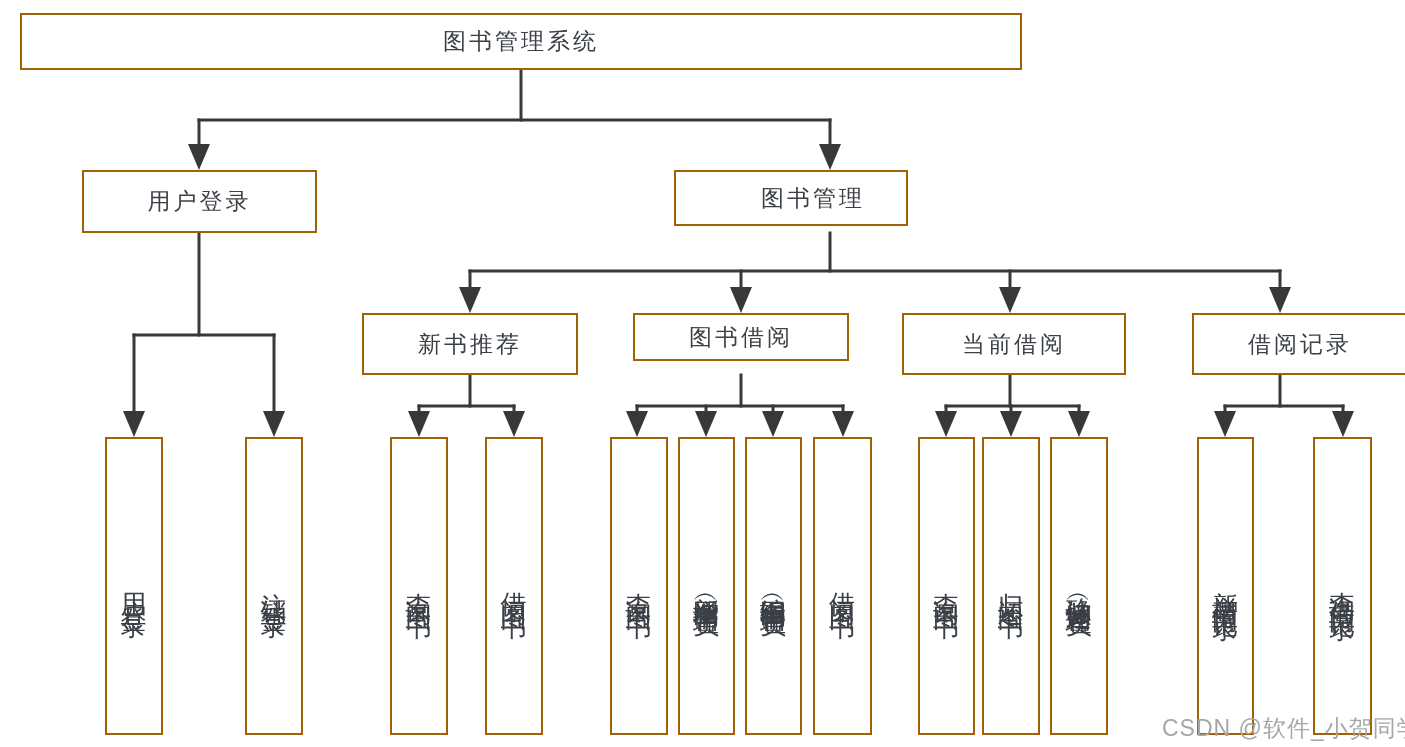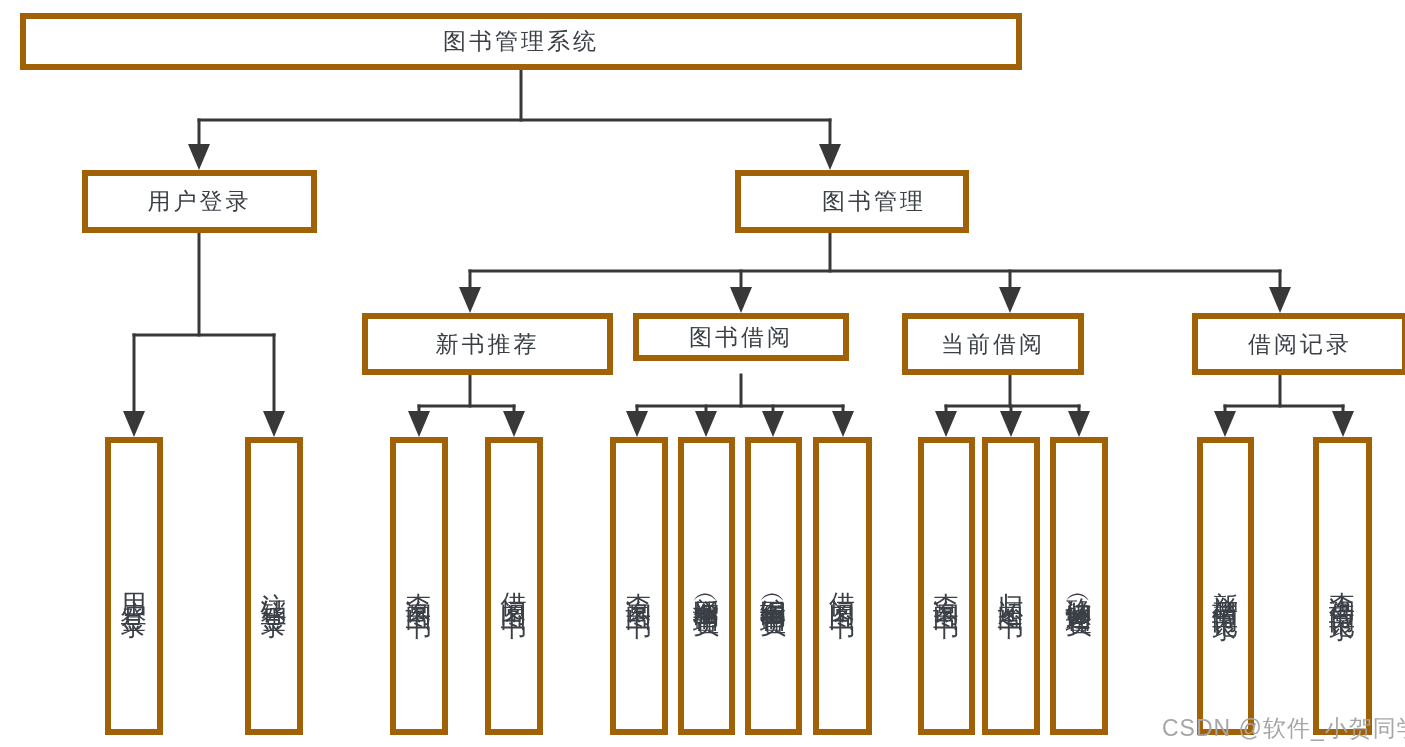--- a/index.html
+++ b/index.html
@@ -3,21 +3,21 @@
 <meta charset="utf-8">
 <style>
   html,body{margin:0;padding:0;background:#ffffff;}
   .stage{
     position:relative;width:1405px;height:747px;background:#ffffff;
     font-family:"Liberation Sans","DejaVu Sans",sans-serif;overflow:hidden;
   }
   svg.wires{position:absolute;left:0;top:0;z-index:1;}
   .box{
     position:absolute;box-sizing:border-box;background:#ffffff;
-    border:6px solid #a16207;display:flex;align-items:center;justify-content:center;
+    border:2px solid #a16207;display:flex;align-items:center;justify-content:center;
     color:#3b3f46;z-index:2;
   }
   .hbox .lbl{font-size:23px;letter-spacing:3px;white-space:nowrap;}
   .leaf .lbl{
     writing-mode:vertical-rl;text-orientation:mixed;
     font-size:26px;line-height:1;white-space:nowrap;
   }
   .ls7{letter-spacing:7px;}
   .ls5{letter-spacing:5px;}
   .ls2{letter-spacing:2px;}
@@ -86,31 +86,31 @@
     <path d="M1332 411 L1354 411 L1343 437 Z" stroke="none"></path>
   </svg>
 
   <div class="box hbox" style="left:20px;top:13px;width:1002px;height:57px;">
     <span class="lbl">图书管理系统</span>
   </div>
 
   <div class="box hbox" style="left:82px;top:170px;width:235px;height:63px;">
     <span class="lbl">用户登录</span>
   </div>
-  <div class="box hbox" style="left:735px;top:170px;width:234px;height:63px;padding-left:44px;">
+  <div class="box hbox" style="left:674px;top:170px;width:234px;height:56px;padding-left:44px;">
     <span class="lbl">图书管理</span>
   </div>
 
-  <div class="box hbox" style="left:362px;top:313px;width:251px;height:62px;text-align:right;">
+  <div class="box hbox" style="left:362px;top:313px;width:216px;height:62px;text-align:right;">
     <span class="lbl">新书推荐</span>
   </div>
   <div class="box hbox" style="left:633px;top:313px;width:216px;height:48px;">
     <span class="lbl">图书借阅</span>
   </div>
-  <div class="box hbox" style="left:902px;top:313px;width:182px;height:62px;">
+  <div class="box hbox" style="left:902px;top:313px;width:224px;height:62px;">
     <span class="lbl">当前借阅</span>
   </div>
   <div class="box hbox" style="left:1172px;top:313px;width:216px;height:62px;margin-left:20px;">
     <span class="lbl">借阅记录</span>
   </div>
 
   <div class="box leaf" style="left:105px;top:437px;width:58px;height:298px;">
     <span class="lbl ls7">用户登录</span>
   </div>
   <div class="box leaf" style="left:245px;top:437px;width:58px;height:298px;">

